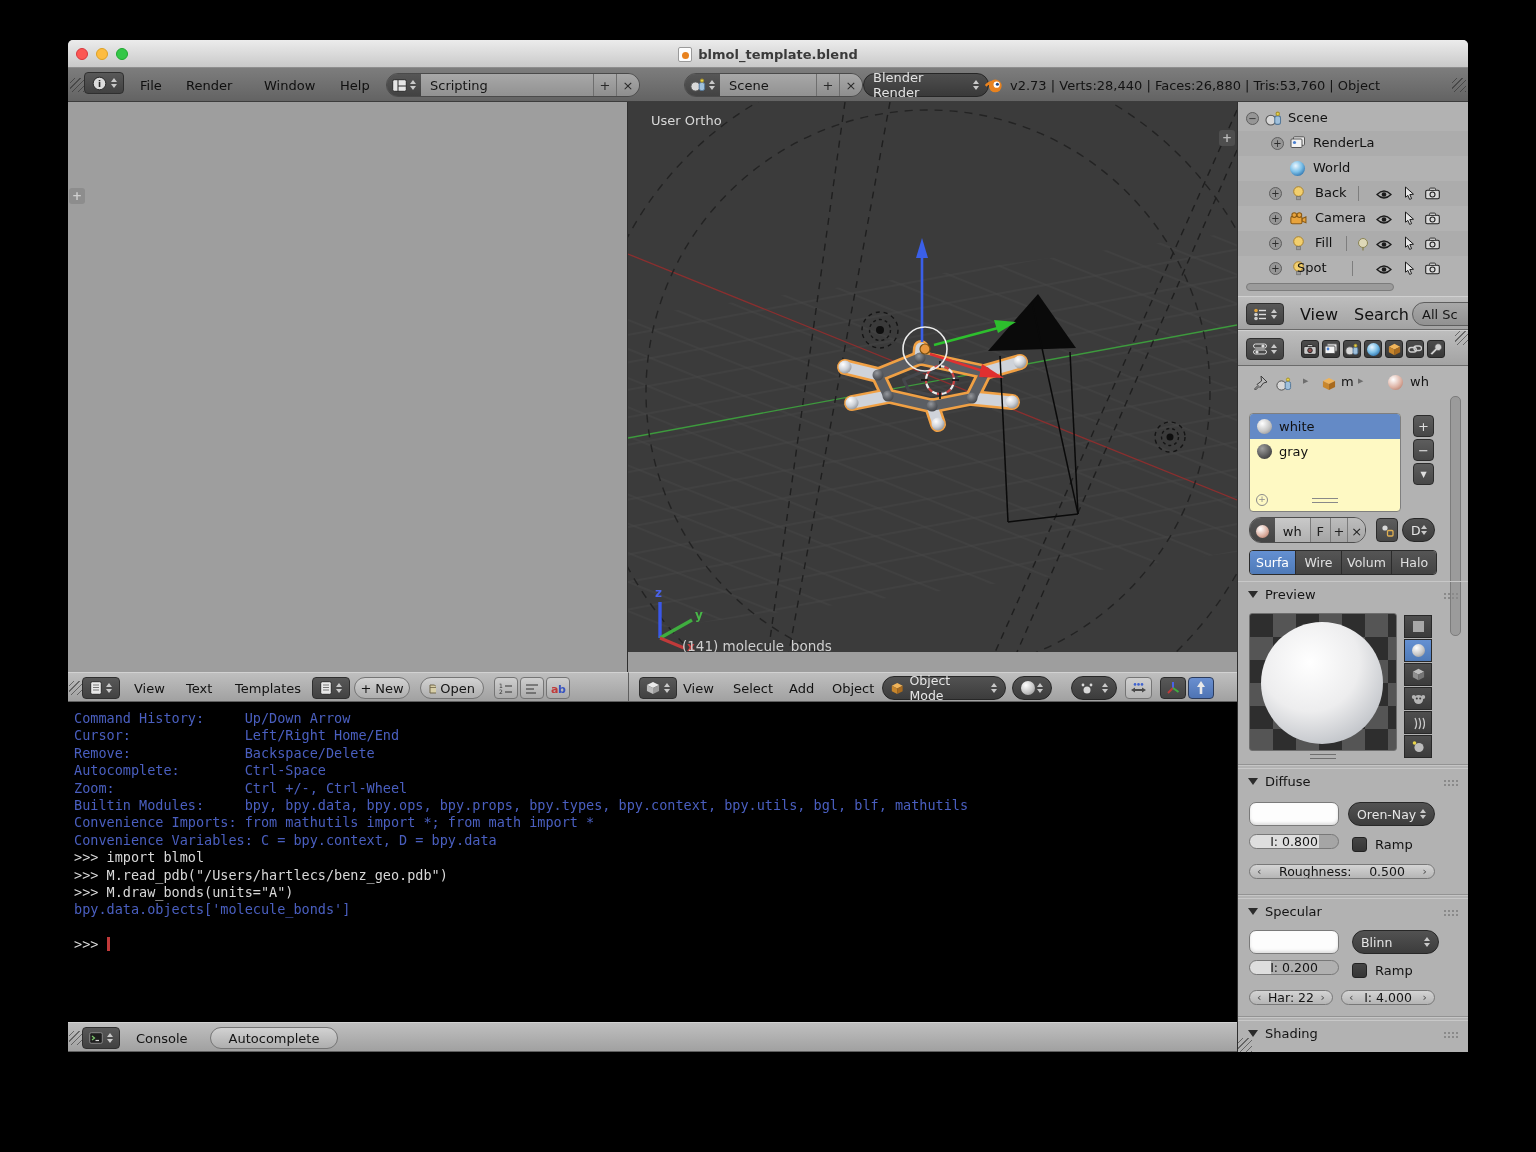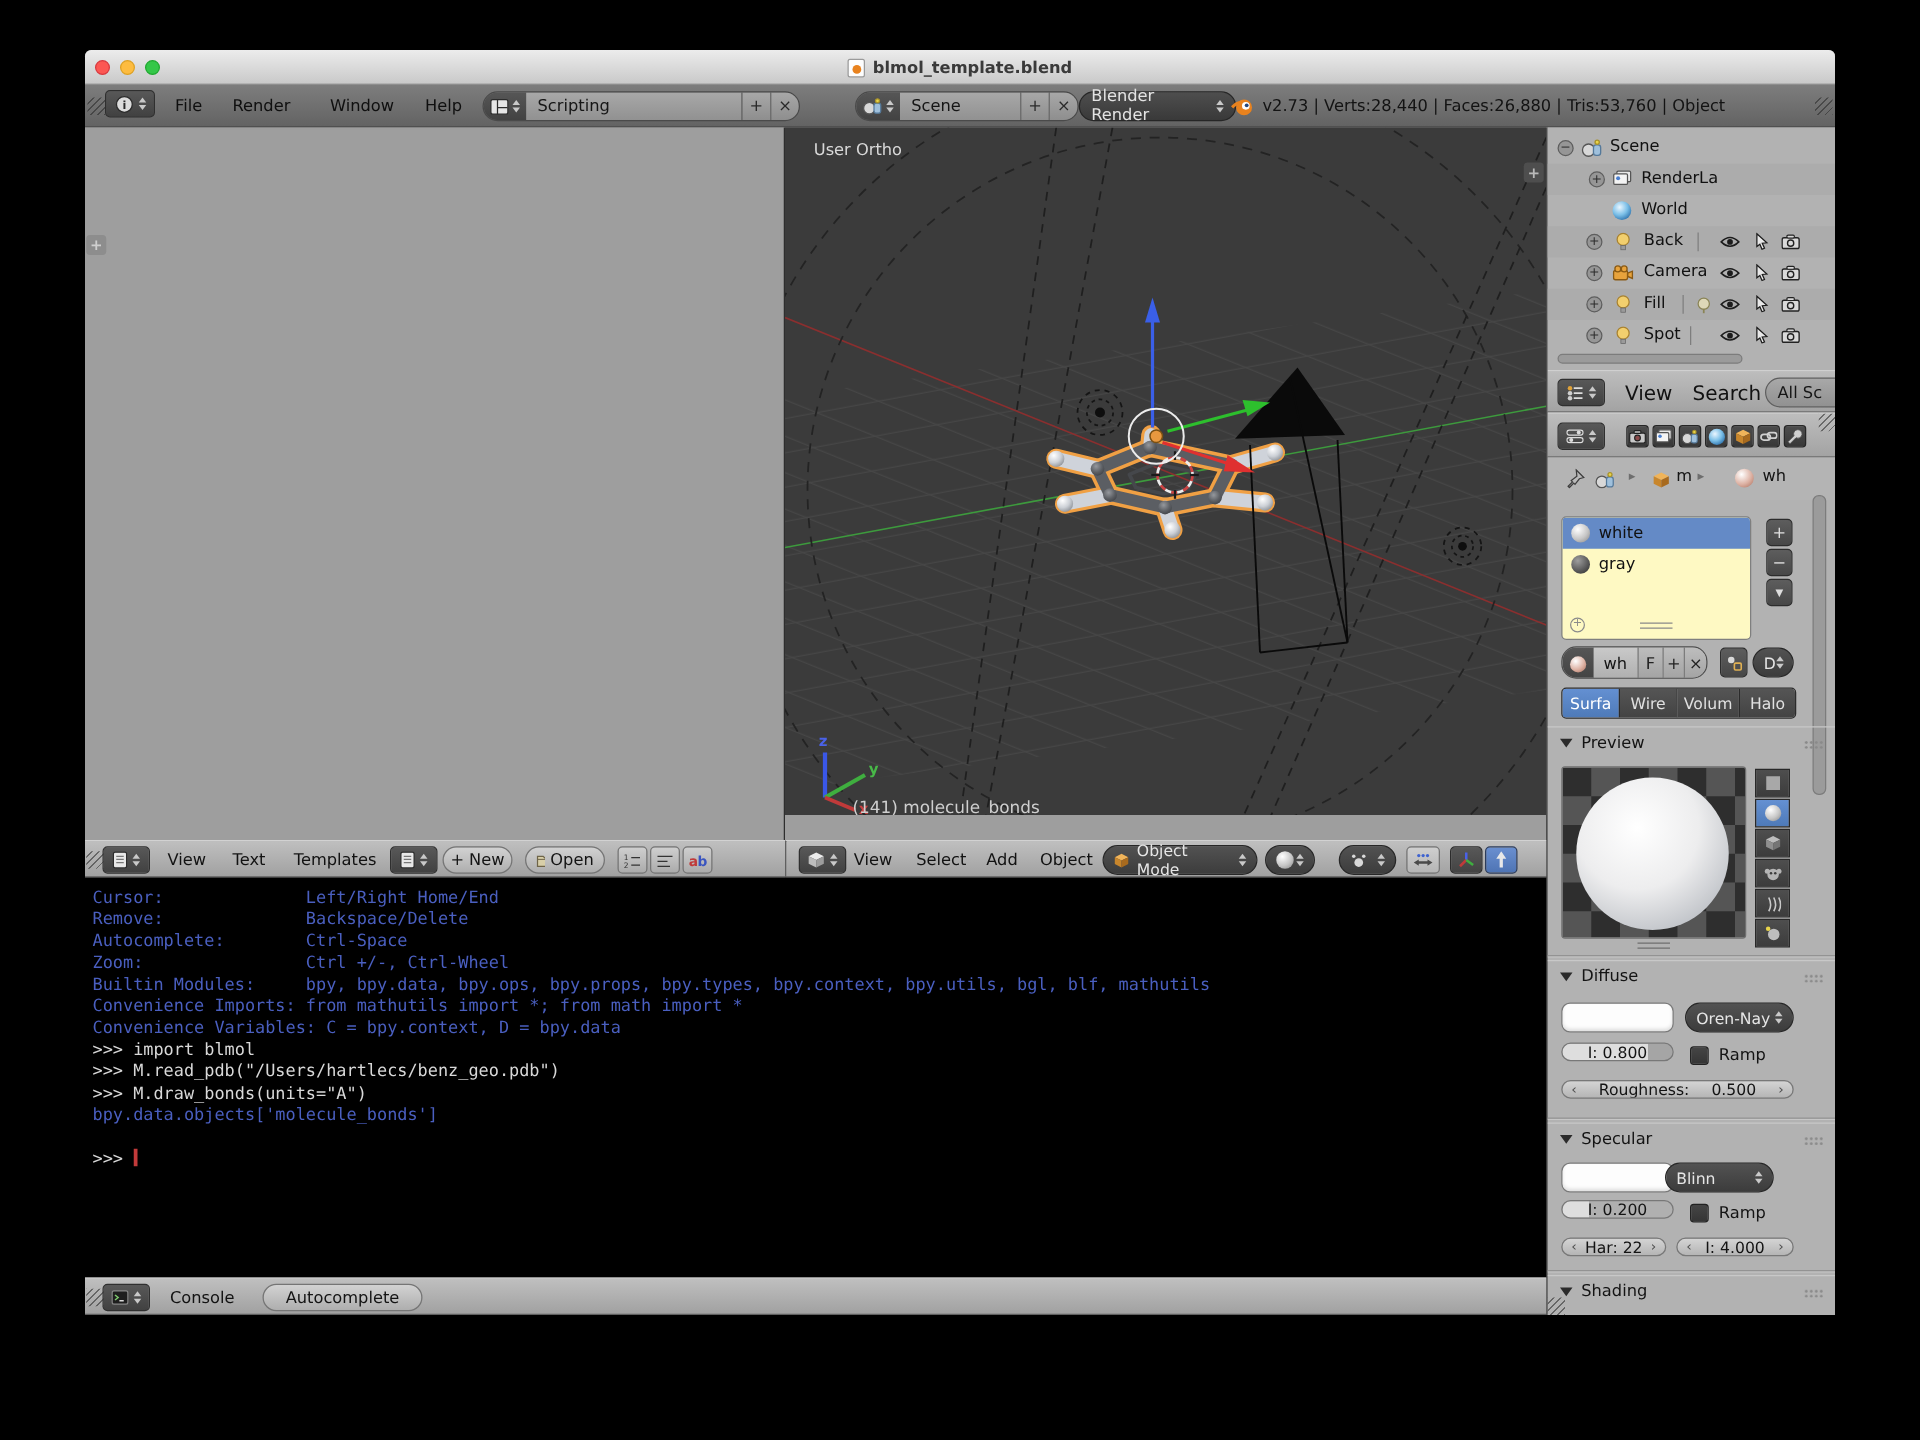--- a/index.html
+++ b/index.html
@@ -443,21 +443,21 @@
               <rect x="4.5" y="0.6" width="6" height="2.3" rx="1" fill="#d9d9d9" stroke="#222" stroke-width=".9"></rect>
             </svg></span>
       </div>
 
       <div class="orow" style="top:154px">
         <span class="expand" style="left:31px"><span>+</span></span>
         <span class="oico" style="left:54px"><svg width="13" height="15">
               <circle cx="6.5" cy="5.5" r="4.8" fill="#f2cf6e" stroke="#a9822f"></circle>
               <rect x="4.7" y="10.4" width="3.6" height="3.4" fill="#9a9a9a" stroke="#666" stroke-width=".6"></rect>
             </svg></span>
-        <span class="olabel" style="left:77px">Spot</span>
+        <span class="olabel" style="left:59px">Spot</span>
         <span class="osep" style="left:114px"></span>
         <span class="oico" style="left:138px;top:7px"><svg width="16" height="11" viewBox="0 0 16 11">
               <path d="M1 5.5 Q8 -1.5 15 5.5 Q8 12.5 1 5.5 Z" fill="none" stroke="#1c1c1c" stroke-width="1.3"></path>
               <circle cx="8" cy="5.5" r="2.3" fill="#1c1c1c"></circle>
             </svg></span>
         <span class="oico" style="left:166px;top:5px"><svg width="11" height="14" viewBox="0 0 11 14">
               <path d="M1.5 1 L9.5 8.2 L5.8 8.6 L7.6 12.6 L5.6 13.4 L3.9 9.4 L1.5 11.2 Z" fill="#e8e8e8" stroke="#1c1c1c"></path>
             </svg></span>
         <span class="oico" style="left:187px;top:6px"><svg width="15" height="13" viewBox="0 0 15 12">
               <rect x="0.7" y="2.7" width="13.6" height="8.6" rx="1.5" fill="#d9d9d9" stroke="#222" stroke-width="1.1"></rect>
@@ -697,21 +697,21 @@
     </div>
 
     <div class="psep" style="top:792px"></div>
 
     <div class="panelhdr" style="top:796px">
       <span class="ptri"></span>
       <span>Specular</span>
       <span class="dragdots"></span>
     </div>
     <div class="swatch" style="left:11px;top:828px;width:90px"></div>
-    <div class="ddp" style="left:94px;top:828px;width:87px">
+    <div class="ddp" style="left:114px;top:828px;width:87px">
       <span>Blinn</span>
       <span class="ud">
           <i class="up"></i>
           <i class="dn"></i>
         </span>
     </div>
     <div class="slider" style="left:11px;top:858px;width:90px;background:linear-gradient(to right,#dedede 0 24%,#b0b0b0 24%)">I: 0.200</div>
     <div class="chk" style="left:114px;top:861px"></div>
     <span class="chklbl" style="left:137px;top:861px">Ramp</span>
     <div class="slider" style="left:11px;top:888px;width:84px;justify-content:space-between;padding:0 7px">
@@ -860,20 +860,21 @@
         </svg>
     </div>
     <div class="sqbtn" style="left:559px;width:26px;background:linear-gradient(#6a8fd0,#4e74b4);border-color:#2c3c5c">
       <svg width="10" height="14">
           <path d="M5 0 L9 6 H6.3 V13 H3.7 V6 H1 Z" fill="#e8e8e8"></path>
         </svg>
     </div>
   </div>
 
   <div id="console">
+    <div class="cline c-blue">Command History:     Up/Down Arrow</div>
     <div class="cline c-blue">Cursor:              Left/Right Home/End</div>
     <div class="cline c-blue">Remove:              Backspace/Delete</div>
     <div class="cline c-blue">Autocomplete:        Ctrl-Space</div>
     <div class="cline c-blue">Zoom:                Ctrl +/-, Ctrl-Wheel</div>
     <div class="cline c-blue">Builtin Modules:     bpy, bpy.data, bpy.ops, bpy.props, bpy.types, bpy.context, bpy.utils, bgl, blf, mathutils</div>
     <div class="cline c-blue">Convenience Imports: from mathutils import *; from math import *</div>
     <div class="cline c-blue">Convenience Variables: C = bpy.context, D = bpy.data</div>
     <div class="cline"></div>
     <div class="cline c-white">&gt;&gt;&gt; import blmol</div>
     <div class="cline c-white">&gt;&gt;&gt; M.read_pdb("/Users/hartlecs/benz_geo.pdb")</div>

